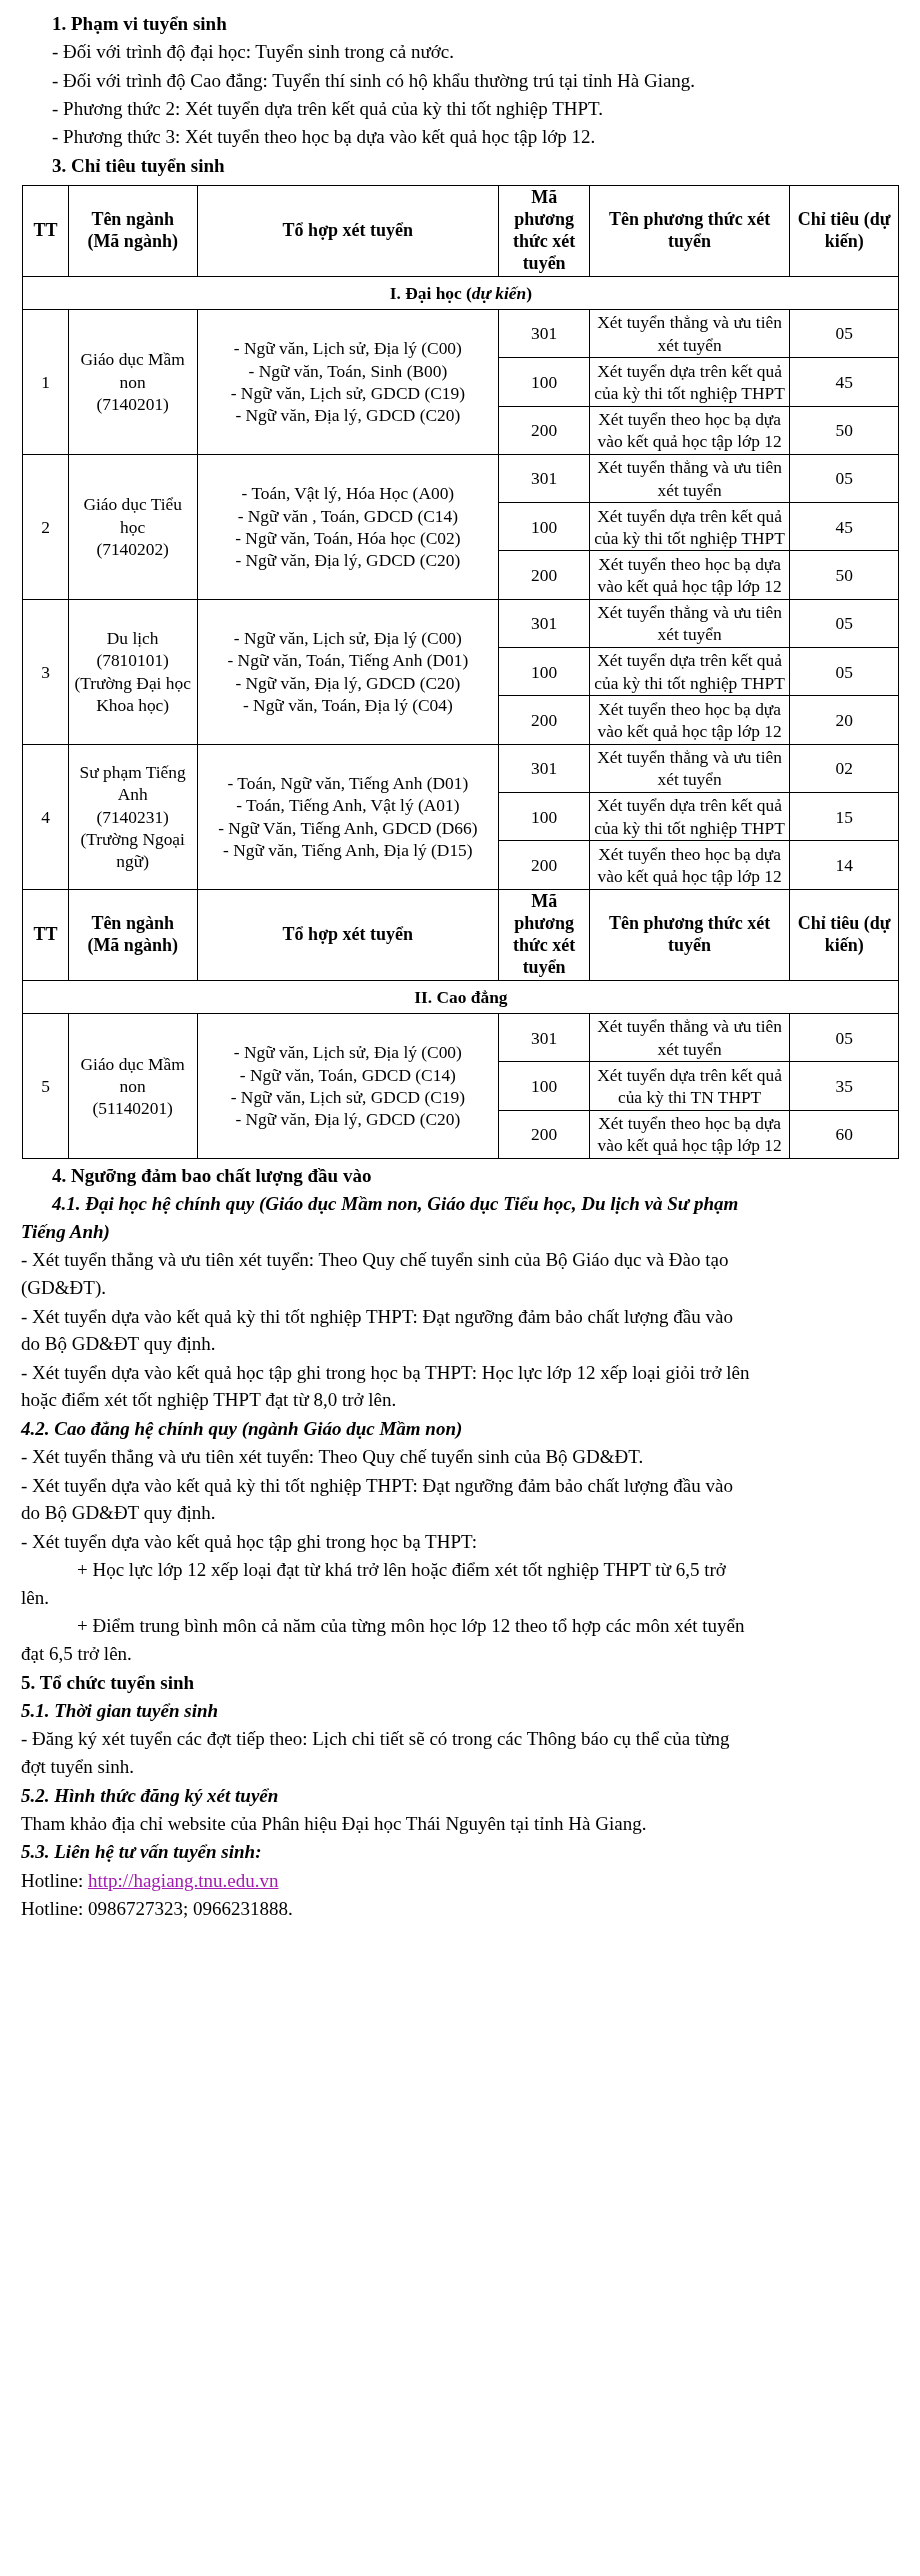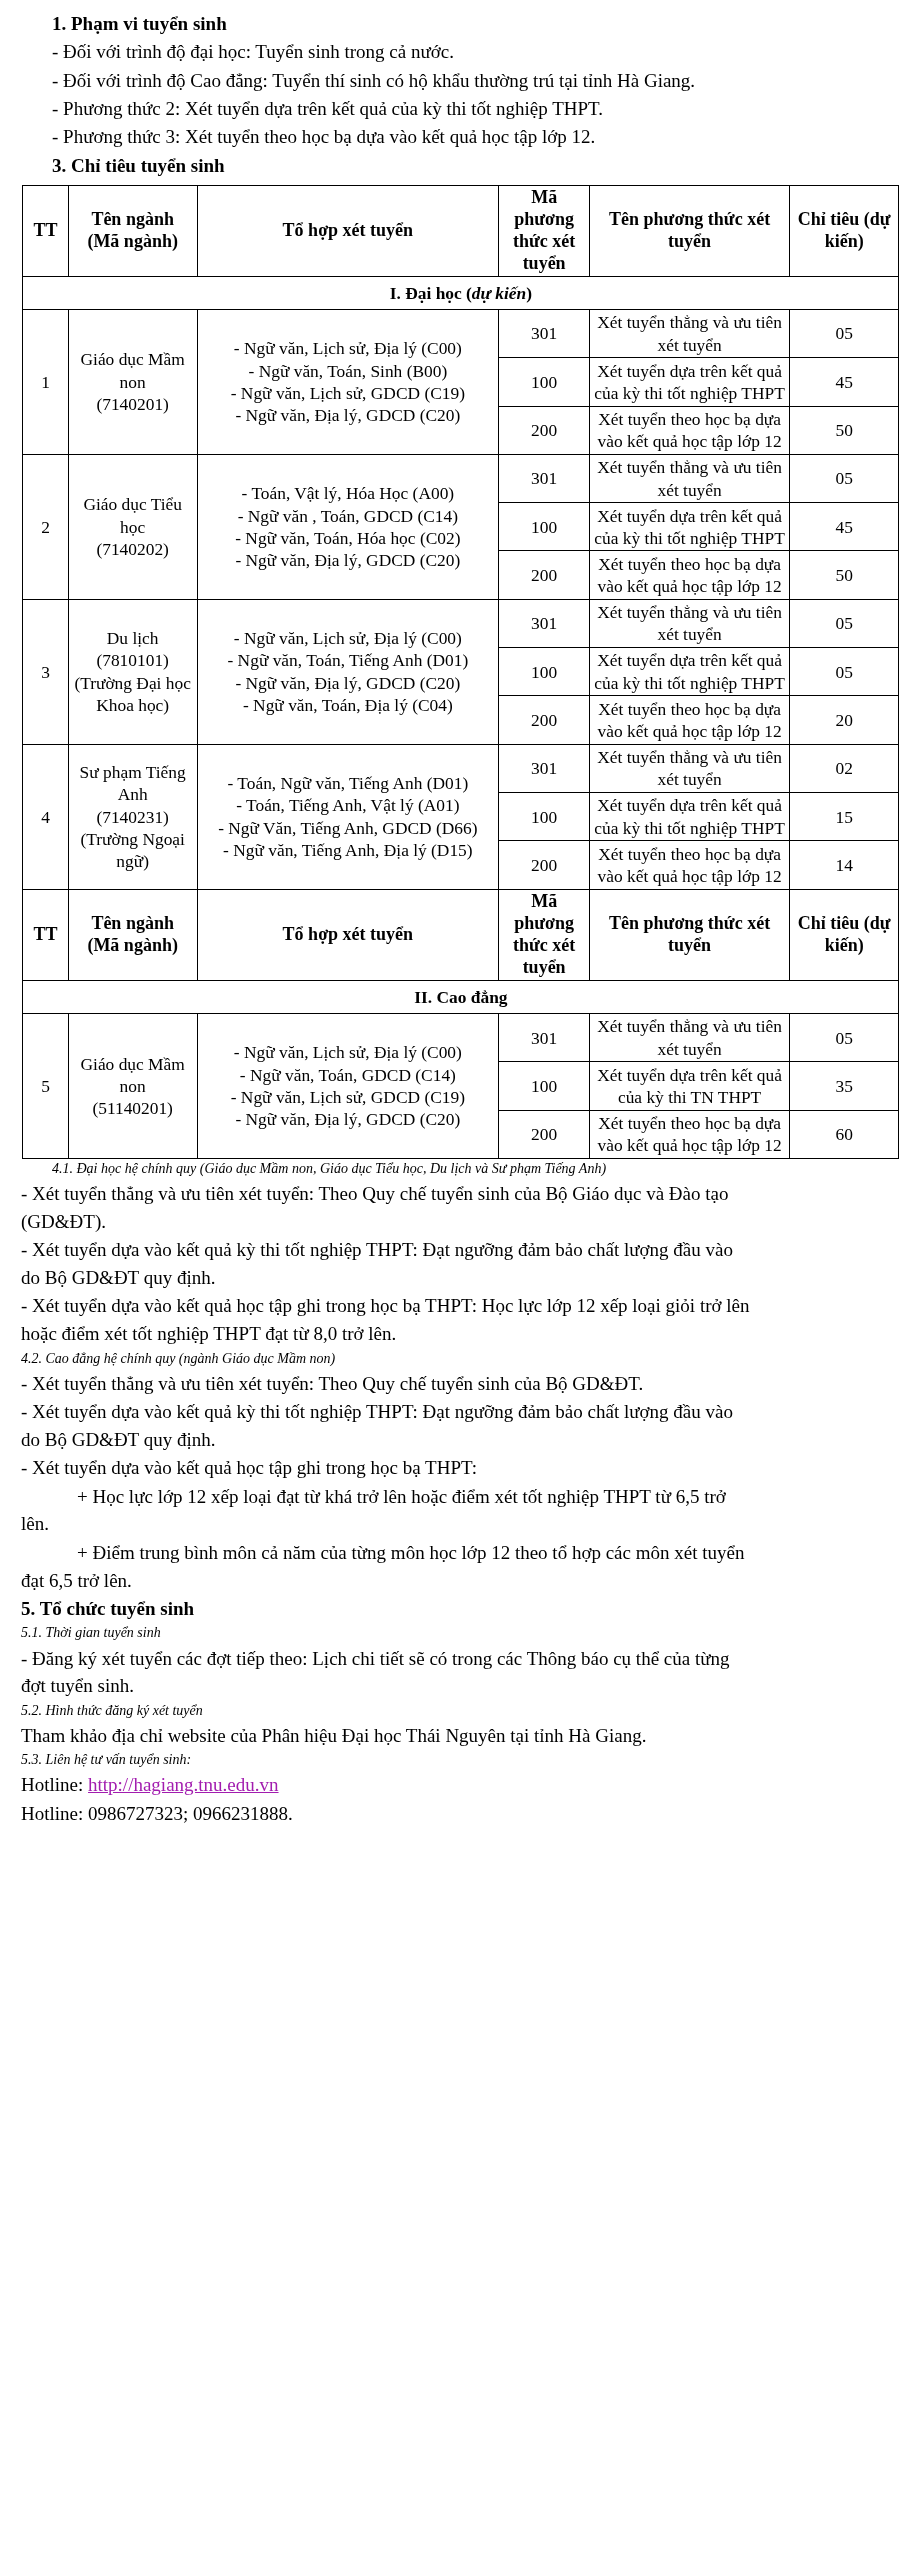--- a/index.html
+++ b/index.html
@@ -30,23 +30,23 @@
   }
   .bold   { font-weight: bold; }
   .heading {
     font-size: 19px;
     line-height: 1.46;
     font-weight: bold;
     margin: 0 0 0.7px 0;
     text-indent: 31px;
   }
   .subheading {
-    font-size: 14px;
+    font-size: 19px;
     line-height: 1.46;
-    font-weight: normal;
+    font-weight: bold;
     font-style: italic;
     margin: 0 0 0.7px 0;
     text-indent: 31px;
   }
   .plus {
     text-indent: 56px;
   }
   a.link {
     color: #a21caf;
     text-decoration: underline;
@@ -283,20 +283,21 @@
         <td class="quota">35</td>
       </tr>
       <tr>
         <td class="code">200</td>
         <td class="methodname">Xét tuyển theo học bạ dựa vào kết quả học tập lớp 12</td>
         <td class="quota">60</td>
       </tr>
     </tbody>
   </table>
 
+  <div class="heading after-table">4. Ngưỡng đảm bao chất lượng đầu vào</div>
   <div class="subheading">4.1. Đại học hệ chính quy (Giáo dục Mầm non, Giáo dục Tiểu học, Du lịch và Sư phạm Tiếng Anh)</div>
   <div class="p">- Xét tuyển thẳng và ưu tiên xét tuyển: Theo Quy chế tuyển sinh của Bộ Giáo dục và Đào tạo (GD&amp;ĐT).</div>
   <div class="p">- Xét tuyển dựa vào kết quả kỳ thi tốt nghiệp THPT: Đạt ngưỡng đảm bảo chất lượng đầu vào do Bộ GD&amp;ĐT quy định.</div>
   <div class="p">- Xét tuyển dựa vào kết quả học tập ghi trong học bạ THPT: Học lực lớp 12 xếp loại giỏi trở lên hoặc điểm xét tốt nghiệp THPT đạt từ 8,0 trở lên.</div>
   <div class="subheading" style="text-indent:0">4.2. Cao đẳng hệ chính quy (ngành Giáo dục Mầm non)</div>
   <div class="p">- Xét tuyển thẳng và ưu tiên xét tuyển: Theo Quy chế tuyển sinh của Bộ GD&amp;ĐT.</div>
   <div class="p">- Xét tuyển dựa vào kết quả kỳ thi tốt nghiệp THPT: Đạt ngưỡng đảm bảo chất lượng đầu vào do Bộ GD&amp;ĐT quy định.</div>
   <div class="p">- Xét tuyển dựa vào kết quả học tập ghi trong học bạ THPT:</div>
   <div class="p plus">+ Học lực lớp 12 xếp loại đạt từ khá trở lên hoặc điểm xét tốt nghiệp THPT từ 6,5 trở lên.</div>
   <div class="p plus">+ Điểm trung bình môn cả năm của từng môn học lớp 12 theo tổ hợp các môn xét tuyển đạt 6,5 trở lên.</div>

